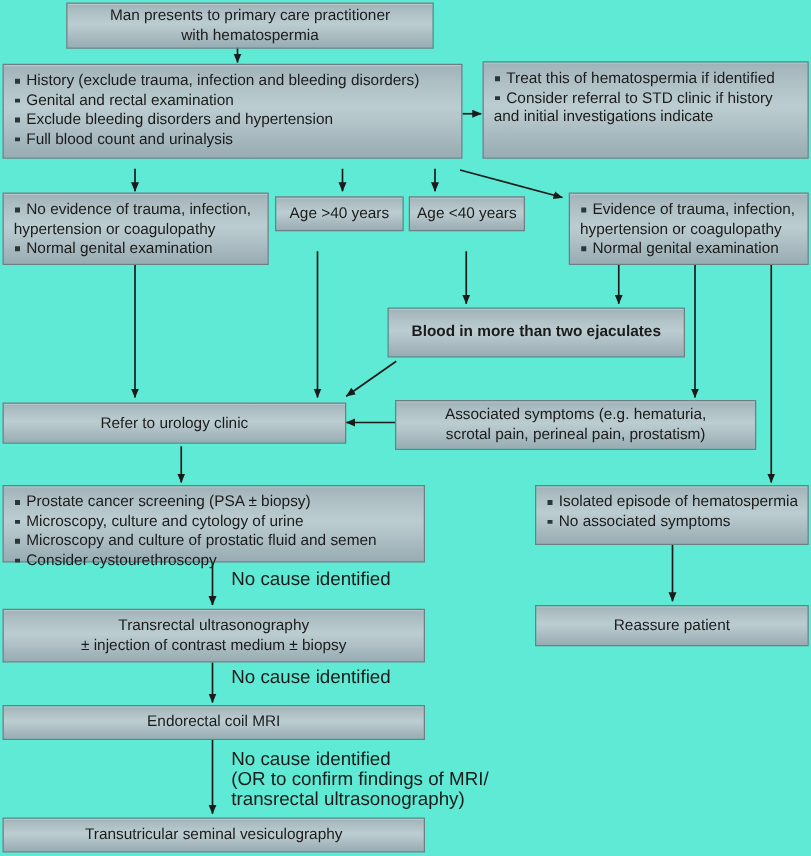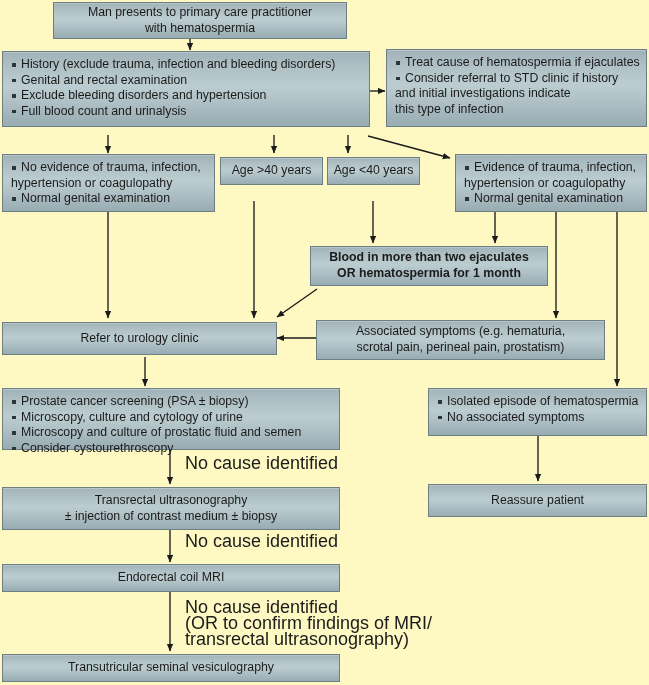--- a/index.html
+++ b/index.html
@@ -4,21 +4,21 @@
 <style>
   html, body {
     margin: 0;
     padding: 0;
     background: #ffffff;
   }
   #canvas {
     position: relative;
     width: 649px;
     height: 685px;
-    background: #fef9c3;
+    background: #5eead4;
     font-family: "Liberation Sans", sans-serif;
     overflow: hidden;
   }
   .box {
     position: absolute;
     box-sizing: border-box;
     border: 1px solid #6d7f85;
     background: linear-gradient(to bottom,
                 #9fb2b8 0%,
                 #aebfc4 18%,
@@ -61,21 +61,21 @@
     height: 3.5px;
     background: #2b3639;
   }
   .ln {
     display: block;
     white-space: nowrap;
   }
   .label {
     position: absolute;
     color: #1b1b1b;
-    font-size: 18px;
+    font-size: 15px;
     line-height: 15.4px;
     white-space: nowrap;
   }
   svg.arrows {
     position: absolute;
     left: 0;
     top: 0;
     width: 649px;
     height: 685px;
     pointer-events: none;
@@ -140,24 +140,23 @@
   </div>
 
   <div class="box bullets" style="left:2px; top:51px; width:368px; height:76px;">
     <span class="bl marker">History (exclude trauma, infection and bleeding disorders)</span>
     <span class="bl marker">Genital and rectal examination</span>
     <span class="bl marker">Exclude bleeding disorders and hypertension</span>
     <span class="bl marker">Full blood count and urinalysis</span>
   </div>
 
   <div class="box bullets" style="left:386px; top:49px; width:261px; height:78px;">
-    <span class="bl marker">Treat cause of hematospermia if ejaculates</span>
+    <span class="bl marker">Treat this of hematospermia if identified</span>
     <span class="bl marker">Consider referral to STD clinic if history</span>
     <span class="bl nb" style="padding-left:0;">and initial investigations indicate</span>
-    <span class="bl nb" style="padding-left:0;">this type of infection</span>
   </div>
 
   <div class="box bullets" style="left:2px; top:154px; width:213px; height:58px;">
     <span class="bl marker">No evidence of trauma, infection,</span>
     <span class="bl nb" style="padding-left:0;">hypertension or coagulopathy</span>
     <span class="bl marker">Normal genital examination</span>
   </div>
 
   <div class="box center" style="left:220px; top:157px; width:103px; height:28px;">
     <span class="ln">Age &gt;40 years</span>
@@ -168,21 +167,20 @@
   </div>
 
   <div class="box bullets" style="left:455px; top:154px; width:192px; height:58px;">
     <span class="bl marker">Evidence of trauma, infection,</span>
     <span class="bl nb" style="padding-left:0;">hypertension or coagulopathy</span>
     <span class="bl marker">Normal genital examination</span>
   </div>
 
   <div class="box center" style="left:310px; top:246px; width:238px; height:40px;font-weight:bold;">
     <span class="ln">Blood in more than two ejaculates</span>
-    <span class="ln">OR hematospermia for 1 month</span>
   </div>
 
   <div class="box center" style="left:2px; top:322px; width:275px; height:33px;">
     <span class="ln">Refer to urology clinic</span>
   </div>
 
   <div class="box center" style="left:316px; top:320px; width:289px; height:40px;">
     <span class="ln">Associated symptoms (e.g. hematuria,</span>
     <span class="ln">scrotal pain, perineal pain, prostatism)</span>
   </div>

